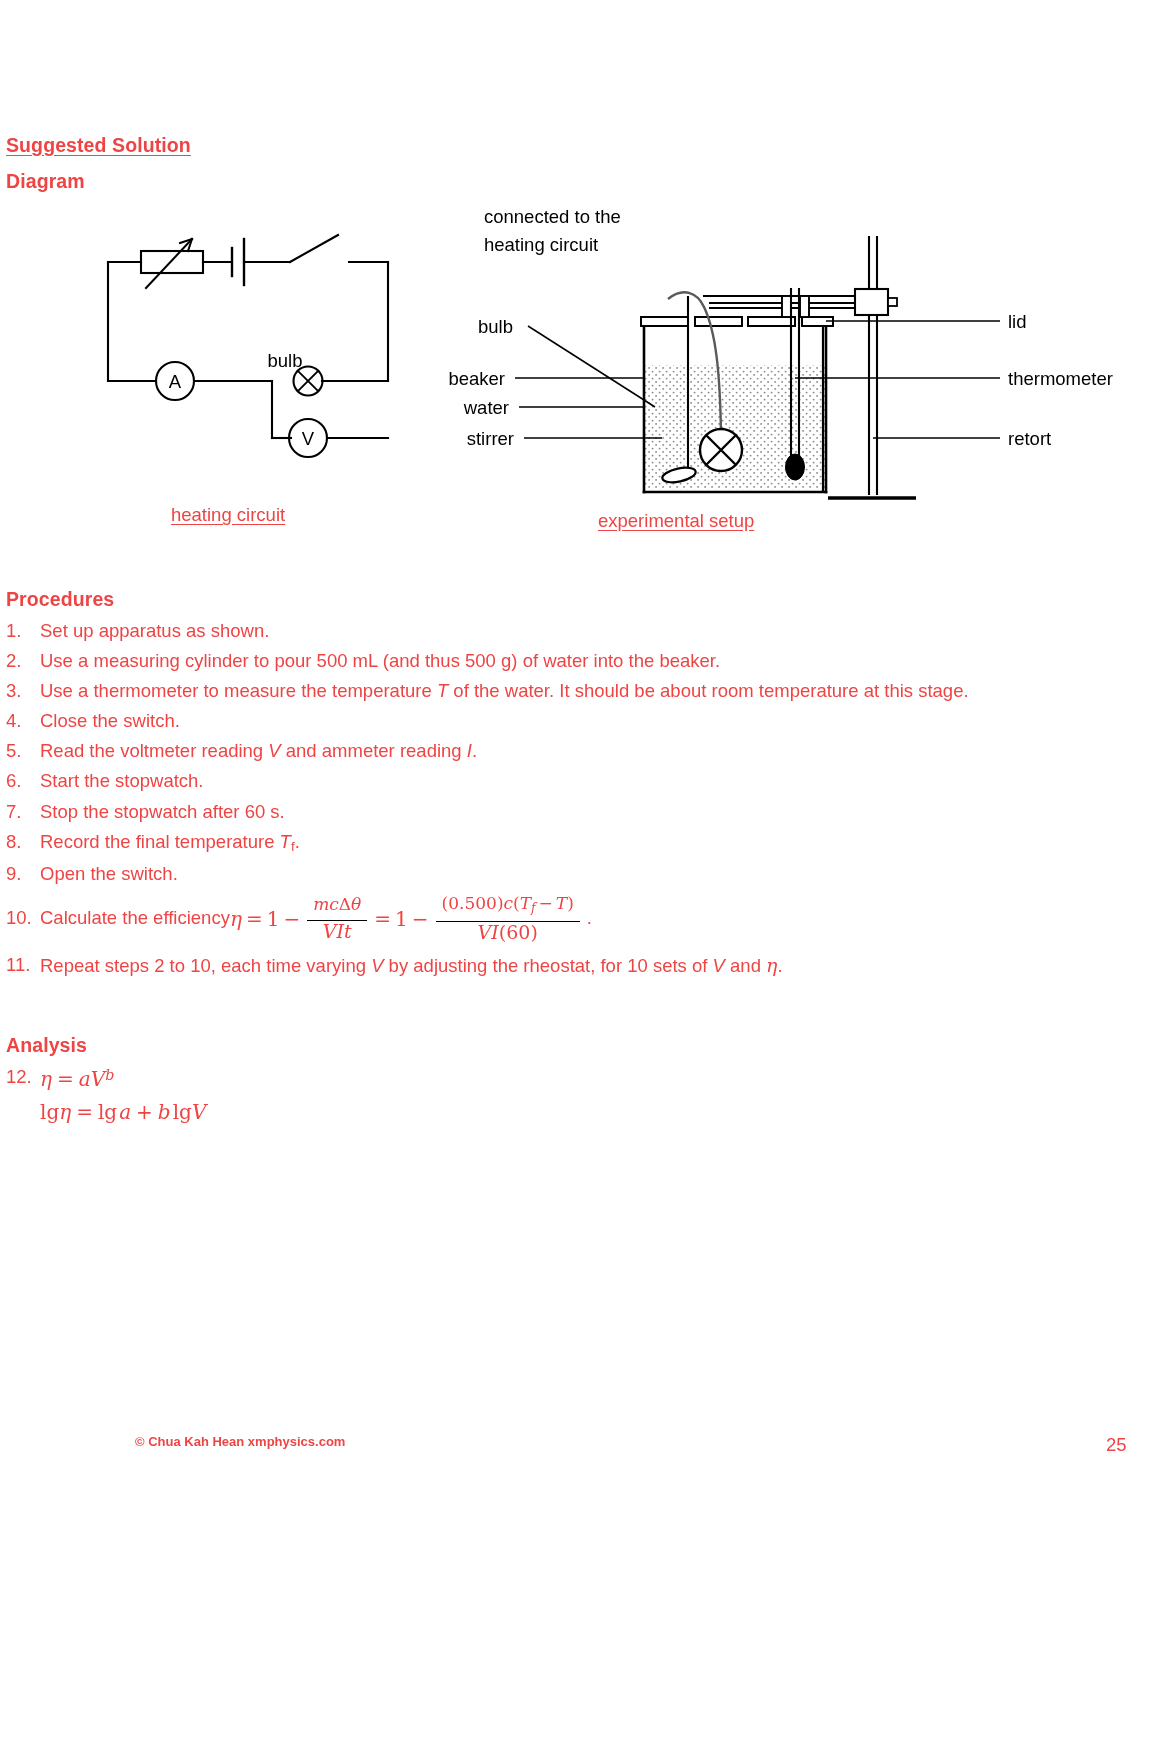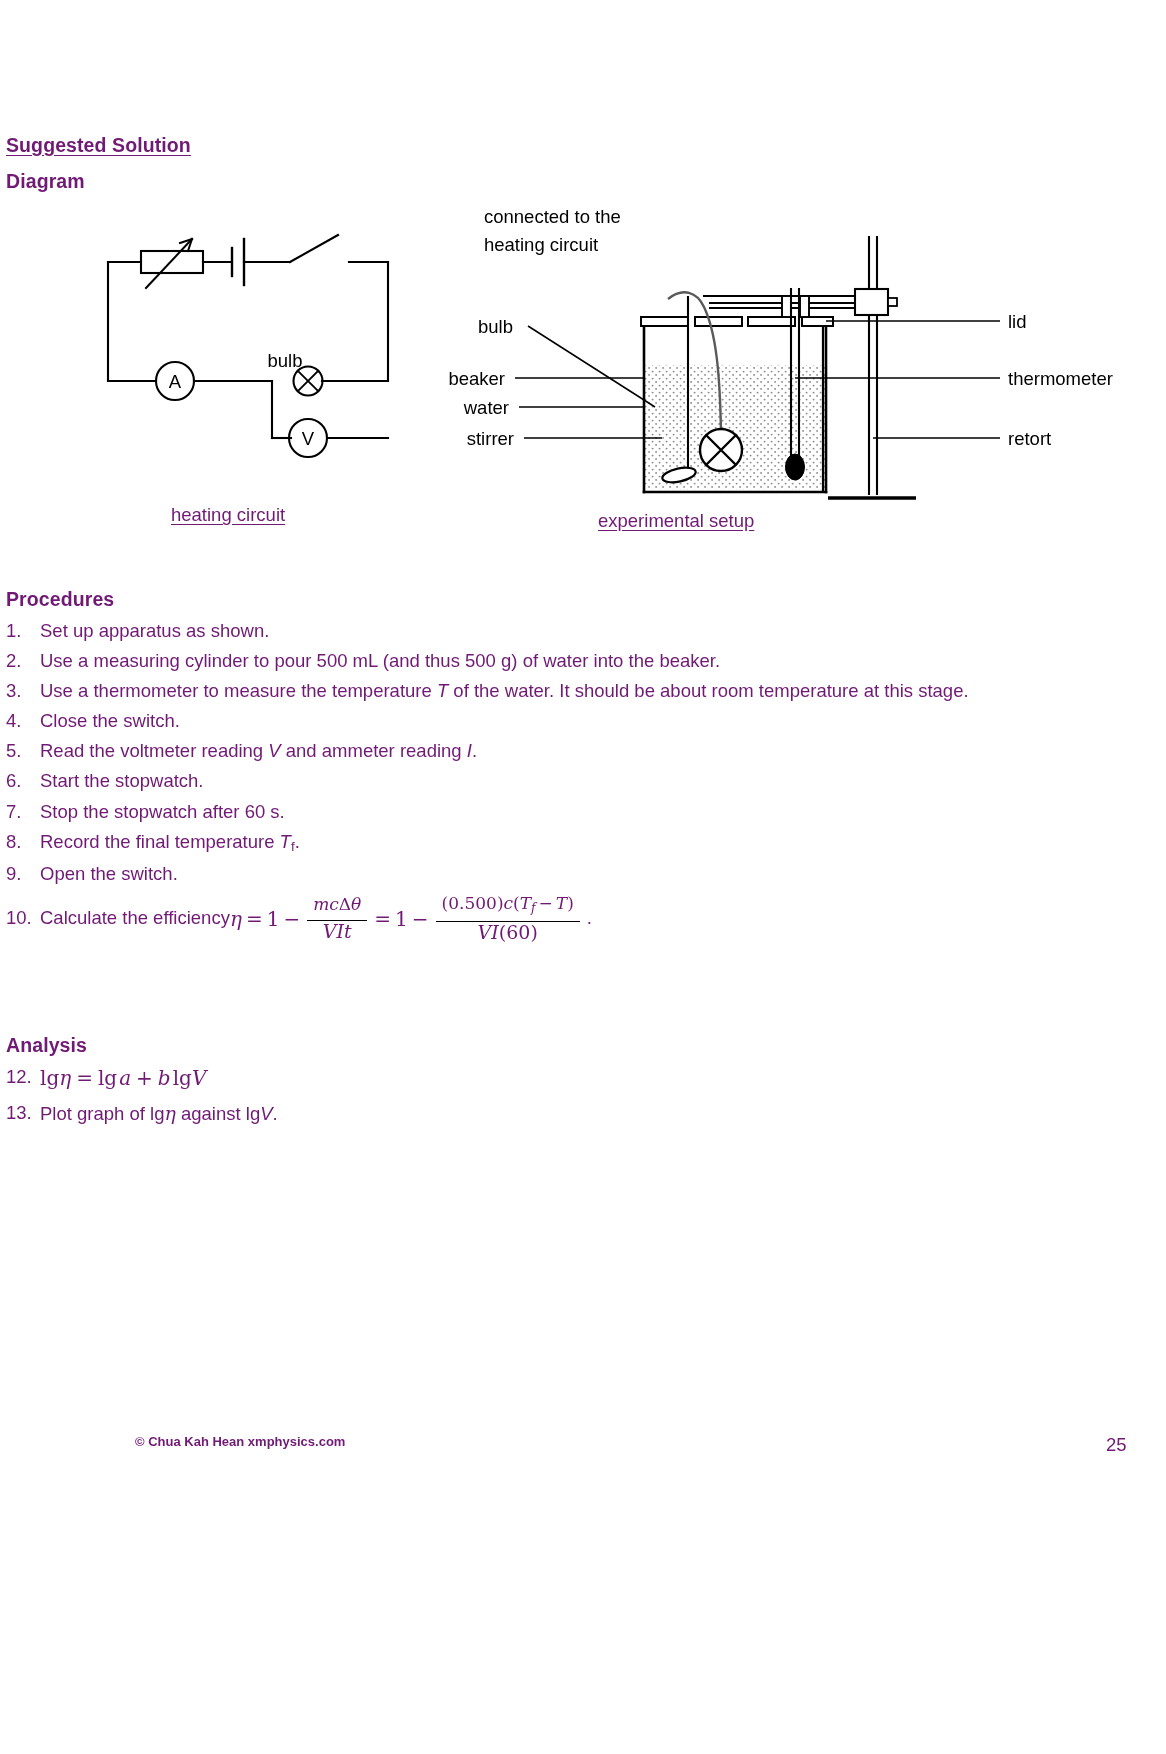--- a/index.html
+++ b/index.html
@@ -6,21 +6,21 @@
     margin: 0;
     padding: 0;
     background: #ffffff;
   }
   .page {
     position: relative;
     width: 1166px;
     height: 1754px;
     background: #ffffff;
     font-family: "Liberation Sans", sans-serif;
-    color: #701a75;
+    color: #ef4444;
     overflow: hidden;
   }
   .h-sec {
     position: absolute;
     font-size: 19.5px;
     font-weight: bold;
     letter-spacing: 0.1px;
   }
   .h-underline {
     text-decoration: underline;
@@ -357,38 +357,39 @@
           <span class="op mup">−</span>
           <span class="frac">
             <span class="num"><span class="mup">(0.500)</span><span class="mi">c</span><span class="mup">(</span><span class="mi">T</span><span class="msubi">f</span><span class="mup" style="padding:0 3px;">−</span><span class="mi">T</span><span class="mup">)</span></span>
             <span class="den"><span class="mi">V</span><span class="mi">I</span><span class="mup">(60)</span></span>
           </span>
         </span>
         <span style="margin-left:4px;">.</span>
       </span>
     </div>
 
+    <div class="proc-item" style="margin-top:8px;">
+      <span class="proc-num">11.</span>
+      <span class="proc-text"><span>Repeat steps 2 to 10, each time varying </span><span class="mi">V</span><span> by adjusting the rheostat, for 10 sets of </span><span class="mi">V</span><span> and </span><span class="mgreek">η</span><span>.</span></span>
+    </div>
 
   </div>
 
   <div class="h-sec" id="title-analysis">Analysis</div>
 
   <div class="analysis-list">
 
     <div class="analysis-item" style="margin-bottom:16px;">
       <span class="an-num">12.</span>
       <span class="an-body">
+        <div class="eq-line serif-math" style="font-size:20px;"><span class="mi">η</span><span class="mup" style="padding:0 5px;">=</span><span class="mi">a</span><span class="mi">V</span><span class="msup">b</span></div>
         <div class="eq-line serif-math" style="font-size:20px;"><span class="mup">lg</span><span class="mi">η</span><span class="mup" style="padding:0 5px;">=</span><span class="mup">lg</span><span class="mi" style="padding-left:2px;">a</span><span class="mup" style="padding:0 5px;">+</span><span class="mi">b</span><span class="mup" style="padding-left:2px;">lg</span><span class="mi">V</span></div>
       </span>
     </div>
 
-    <div class="analysis-item">
-      <span class="an-num">13.</span>
-      <span class="an-body"><span>Plot graph of lg</span><span class="mgreek">η</span><span> against lg</span><span class="mi">V</span><span>.</span></span>
-    </div>
 
 
   </div>
 
   <div id="footer-credit">© Chua Kah Hean xmphysics.com</div>
   <div id="footer-pagenum">25</div>
 
 </div>
 
 </body></html>

